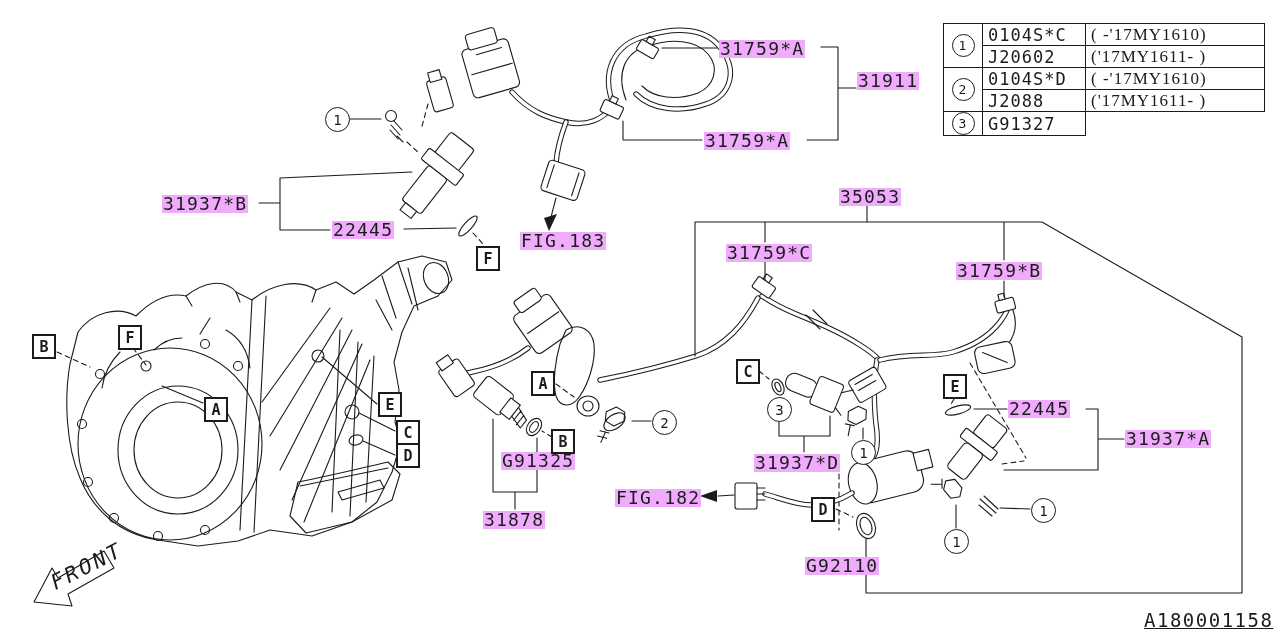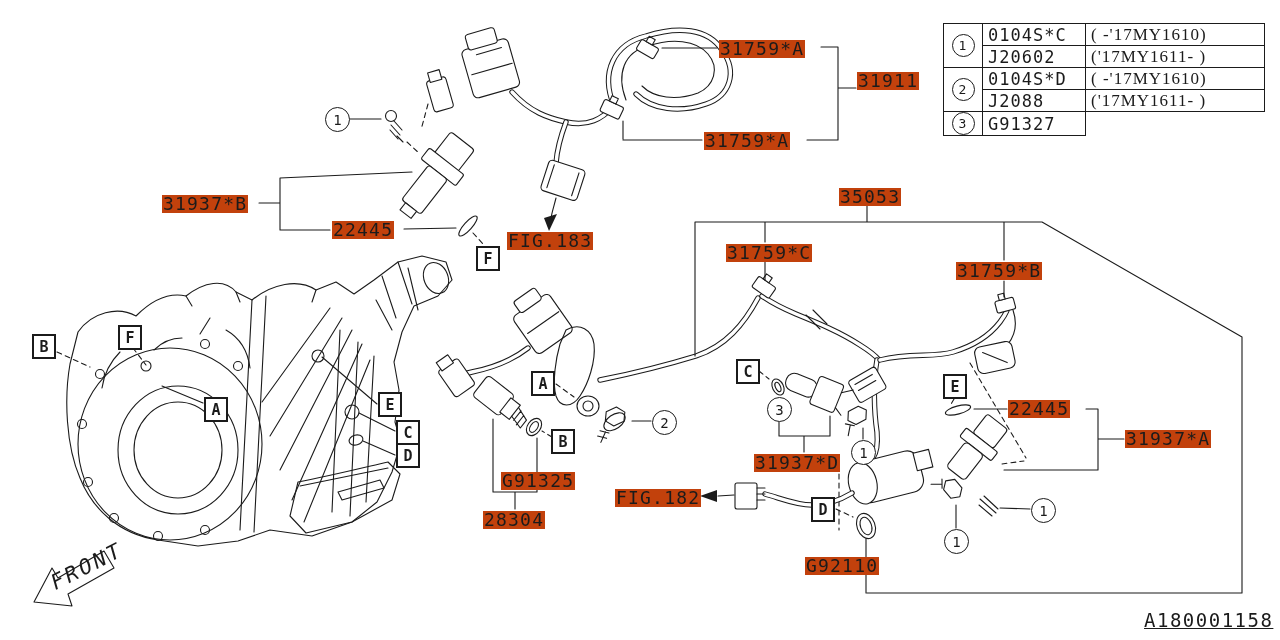--- a/index.html
+++ b/index.html
@@ -7,21 +7,21 @@
          font-family:"DejaVu Sans Mono",monospace;color:#1b1b1b;}
   #art{position:absolute;left:0;top:0;z-index:1;}
   #art *{vector-effect:non-scaling-stroke;}
   .ln{stroke:#1b1b1b;fill:none;stroke-width:1.1;stroke-linecap:round;stroke-linejoin:round;}
   .dash{stroke-dasharray:5 4;}
   .tube-o{stroke:#1b1b1b;fill:none;stroke-width:5.4;stroke-linecap:round;}
   .tube-i{stroke:#ffffff;fill:none;stroke-width:3.4;stroke-linecap:round;}
   .fillw{fill:#ffffff;}
   .filled{fill:#1b1b1b;stroke:none;}
   .lbl{position:absolute;z-index:3;font-size:18px;line-height:1;letter-spacing:1.2px;
-       white-space:nowrap;background:#c2410c;padding:0 1px;}
+       white-space:nowrap;background:#f0abfc;padding:0 1px;}
   .pbox{position:absolute;z-index:3;width:20px;height:21px;border:2px solid #1b1b1b;background:#fff;
         display:flex;align-items:center;justify-content:center;font-size:15px;font-weight:bold;}
   .pcirc{position:absolute;z-index:3;width:23px;height:23px;border:1.6px solid #1b1b1b;border-radius:50%;
         background:#fff;display:flex;align-items:center;justify-content:center;font-size:14px;}
   .front-lbl{position:absolute;z-index:3;font-size:21px;font-style:italic;letter-spacing:3px;
         transform:rotate(-27deg);transform-origin:left center;background:transparent;}
   .docid{font-size:19px;letter-spacing:1.5px;text-decoration:underline;}
   
   #ptable{position:absolute;left:943px;top:23px;z-index:3;border-collapse:collapse;background:#fff;}
   #ptable td{border:1.2px solid #1b1b1b;height:21px;padding:0 5px;font-size:17px;letter-spacing:1px;
@@ -239,29 +239,29 @@
     <path class="ln dash" d="M57,352 L90,367 M133,348 L146,365"></path>
     <path class="ln dash" d="M556,384 L574,397 M552,437 L542,431 M759,371 L769,379 M954,399 L950,406 M836,509 L853,517"></path>
   </g>
 </svg>
 
   <div class="lbl" style="left:719px;top:40px">31759*A</div>
   <div class="lbl" style="left:857px;top:72px">31911</div>
   <div class="lbl" style="left:704px;top:132px">31759*A</div>
   <div class="lbl" style="left:162px;top:195px">31937*B</div>
   <div class="lbl" style="left:332px;top:221px">22445</div>
-  <div class="lbl" style="left:507px;top:232px">FIG.183</div>
+  <div class="lbl" style="left:520px;top:232px">FIG.183</div>
   <div class="lbl" style="left:839px;top:188px">35053</div>
   <div class="lbl" style="left:726px;top:244px">31759*C</div>
   <div class="lbl" style="left:956px;top:262px">31759*B</div>
   <div class="lbl" style="left:1008px;top:400px">22445</div>
   <div class="lbl" style="left:1125px;top:430px">31937*A</div>
   <div class="lbl" style="left:754px;top:454px">31937*D</div>
-  <div class="lbl" style="left:501px;top:472px">G91325</div>
-  <div class="lbl" style="left:483px;top:511px">28304</div>
+  <div class="lbl" style="left:501px;top:452px">G91325</div>
+  <div class="lbl" style="left:483px;top:511px">31878</div>
   <div class="lbl" style="left:615px;top:489px">FIG.182</div>
   <div class="lbl" style="left:805px;top:557px">G92110</div>
   <div class="lbl docid" style="left:1143px;top:611px;background:transparent">A180001158</div>
   <div class="front-lbl" style="left:52px;top:572px">FRONT</div>
 
   <div class="pbox" style="left:476px;top:246px">F</div>
   <div class="pbox" style="left:32px;top:334px">B</div>
   <div class="pbox" style="left:118px;top:325px">F</div>
   <div class="pbox" style="left:204px;top:397px">A</div>
   <div class="pbox" style="left:378px;top:392px">E</div>

